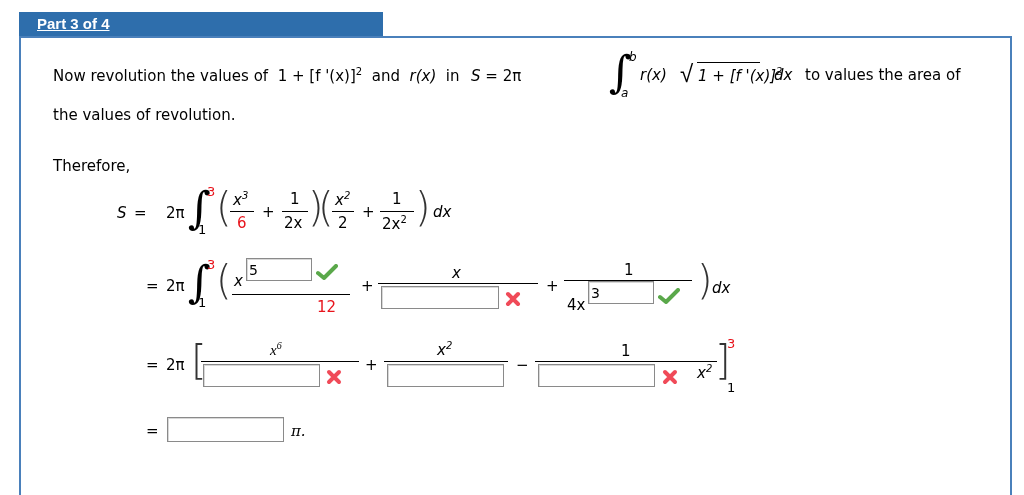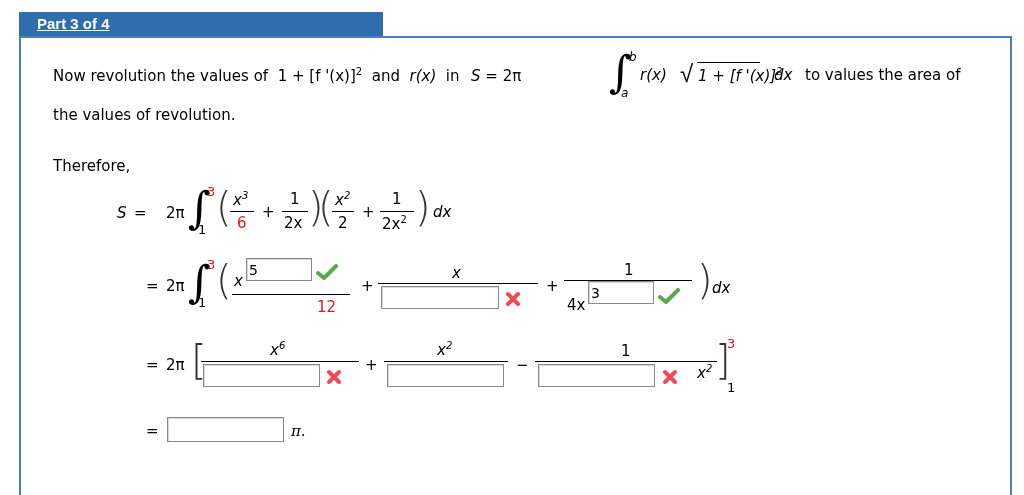--- a/index.html
+++ b/index.html
@@ -106,21 +106,21 @@
 <input class="inp" style="left: 588px; top: 281px; width: 66px;" value="3">
 <svg class="mark" style="left:658px; top:288px;" width="22" height="16" viewBox="0 0 22 16">
     <path d="M2 9 L8 14 L20 2" stroke="#5aa84a" stroke-width="4" fill="none" stroke-linecap="round" stroke-linejoin="round"></path>
   </svg>
 <div class="paren" style="left:697px; top:257px; font-size:40px;">)</div>
 <div class="abs it" style="left:712px; top:279px;">dx</div>
 
 <div class="abs" style="left:146px; top:356px;">=</div>
 <div class="abs" style="left:166px; top:356px;">2π</div>
 <div class="abs" style="left:191px; top:337px; font-size:40px; font-weight:200; color:#333;">[</div>
-<div class="abs it" style="left:270px; top:340px;"><span>x</span><span class="sup">6</span></div>
+<div class="abs it" style="left:270px; top:340px;font-family:Liberation Serif, serif;"><span>x</span><span class="sup">6</span></div>
 <div class="fbar" style="left:201px; top:361px; width:158px;"></div>
 <input class="inp" style="left: 203px; top: 364px; width: 117px;" value="">
 <svg class="mark" style="left:326px; top:369px;" width="16" height="16" viewBox="0 0 16 16">
     <path d="M3 3 L13 13 M13 3 L3 13" stroke="#f04a58" stroke-width="4" stroke-linecap="round"></path>
   </svg>
 <div class="abs" style="left:365px; top:356px;">+</div>
 <div class="abs it" style="left:437px; top:340px;"><span>x</span><span class="sup">2</span></div>
 <div class="fbar" style="left:384px; top:361px; width:124px;"></div>
 <input class="inp" style="left: 387px; top: 364px; width: 117px;" value="">
 <div class="abs" style="left:516px; top:356px;">−</div>

